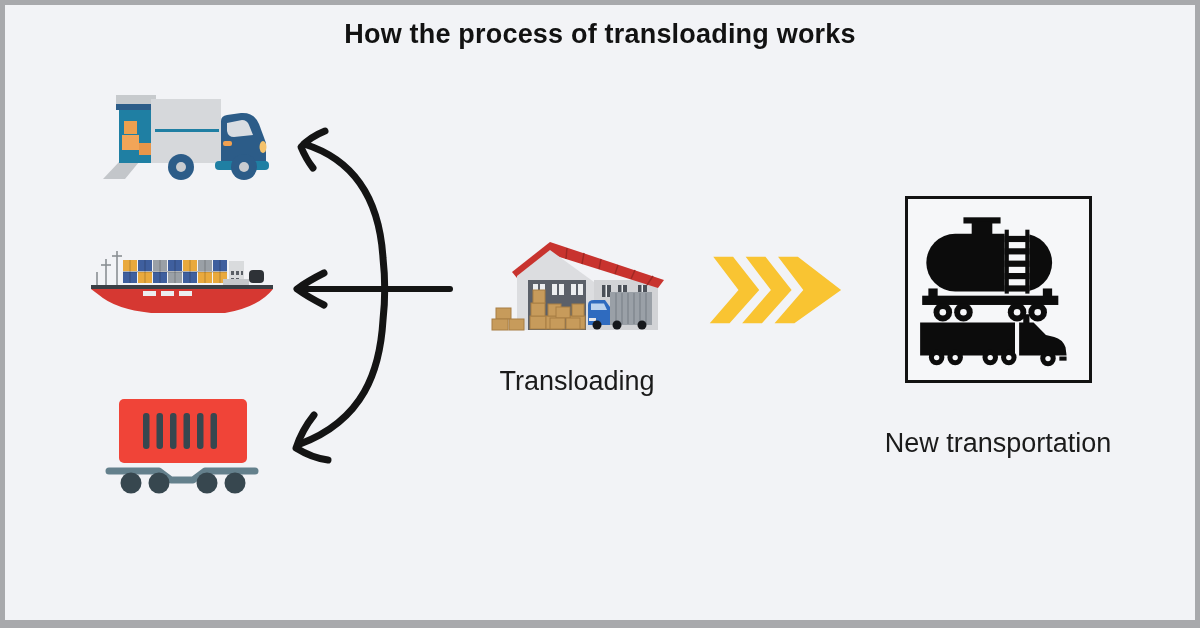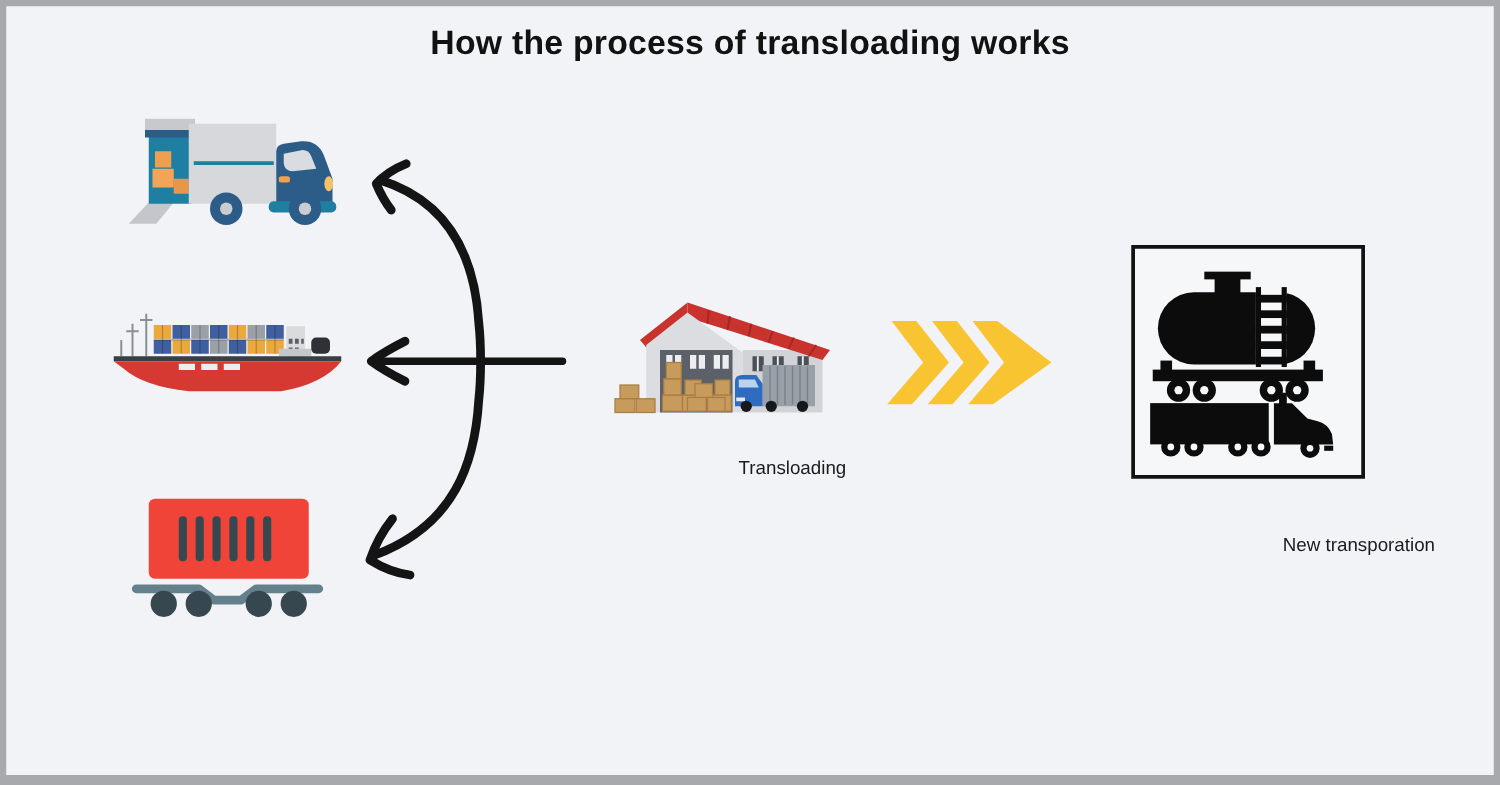--- a/index.html
+++ b/index.html
@@ -5,21 +5,21 @@
   html,body{margin:0;padding:0;background:#e8e9eb;font-family:"Liberation Sans",sans-serif;}
   .canvas{
     position:relative;width:1200px;height:628px;box-sizing:border-box;
     background:#f2f3f6;border:5px solid #a8a9ac;border-bottom-width:8px;overflow:hidden;
   }
   .title{
     position:absolute;top:14px;left:0;width:100%;text-align:center;
     font-size:27px;font-weight:bold;color:#121212;letter-spacing:.2px;
   }
   .abs{position:absolute;}
-  .stage-label{position:absolute;text-align:right;font-size:15px;color:#1b1b1b;}
+  .stage-label{position:absolute;text-align:center;font-size:27px;color:#1b1b1b;}
   .newbox{
     position:absolute;left:900px;top:191px;width:187px;height:187px;box-sizing:border-box;
     border:3px solid #121212;background:#f6f7f9;display:flex;align-items:center;justify-content:center;
   }
   svg{display:block;}
 </style>
 </head>
 <body>
 
 <div class="canvas">
@@ -237,15 +237,15 @@
       <circle cx="72" cy="146" r="7.5" fill="#0c0c0c"></circle>
         <circle cx="72" cy="146" r="2.6" fill="#f6f7f9"></circle>
       <circle cx="90" cy="146" r="7.5" fill="#0c0c0c"></circle>
         <circle cx="90" cy="146" r="2.6" fill="#f6f7f9"></circle>
       <circle cx="128" cy="147" r="7.5" fill="#0c0c0c"></circle>
         <circle cx="128" cy="147" r="2.6" fill="#f6f7f9"></circle>
       <rect x="139" y="145" width="7" height="4" fill="#0c0c0c"></rect>
     </svg>
   </div>
 
-  <div class="stage-label" style="left:843px;top:423px;width:300px">New transporation</div>
+  <div class="stage-label" style="left:843px;top:423px;width:300px">New transportation</div>
 
 </div>
 
 </body></html>

